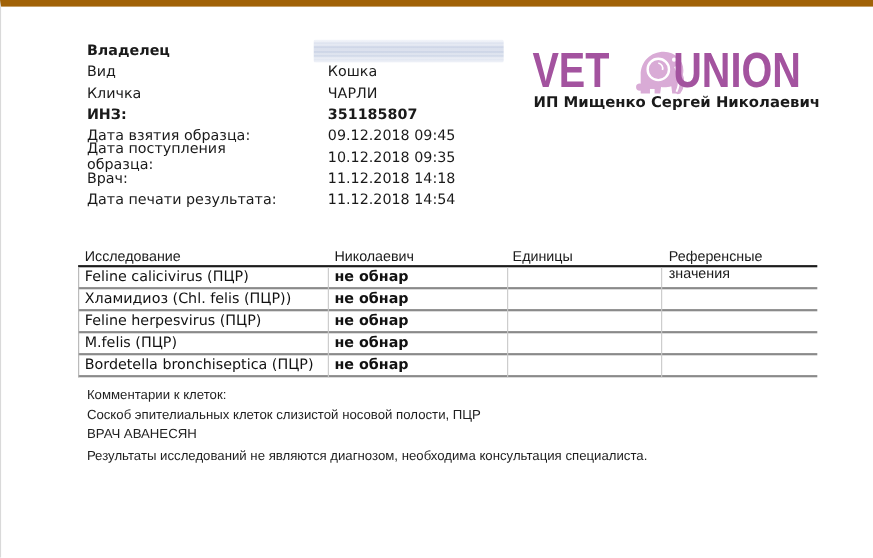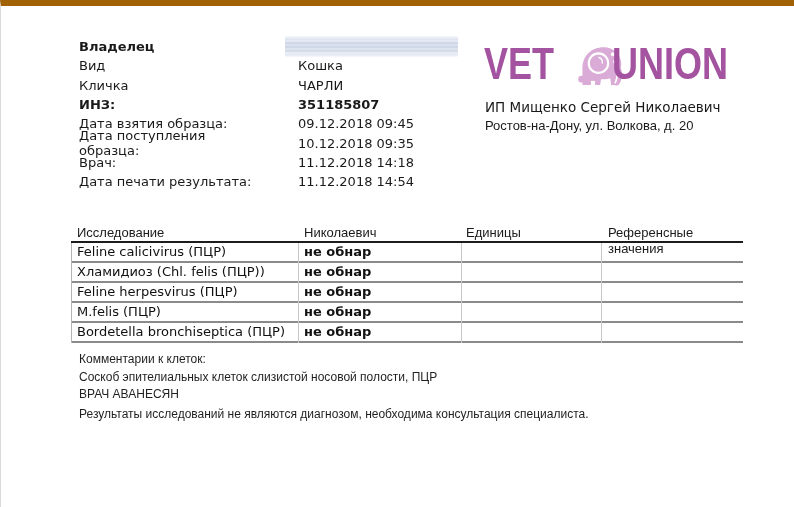--- a/index.html
+++ b/index.html
@@ -42,21 +42,21 @@
     font-size: 45px;
     line-height: 46px;
     color: #a3539f;
     letter-spacing: 0px;
     transform: scaleX(0.8);
     transform-origin: left center;
   }
   .logo-word.second { margin-left: -16px; }
   .logo-elephant { margin: 0 0 0 2px; flex: 0 0 auto; }
 
-  .clinic-name { position: absolute; left: 484px; top: 93px; font-size: 13.5px; font-weight: normal; color: #1a1a1a; }
+  .clinic-name { position: absolute; left: 484px; top: 79px; font-size: 13.5px; font-weight: bold; color: #1a1a1a; }
   .clinic-address { position: absolute; left: 484px; top: 112px; font-family: "Liberation Sans", sans-serif; font-size: 13px; color: #1a1a1a; }
 
   
   .rtable { position: absolute; left: 70px; top: 219px; width: 672px; }
   .rhead {
     display: grid;
     grid-template-columns: 227px 163px 140px 142px;
     font-family: "Liberation Sans", sans-serif;
     font-size: 13px;
     color: #1a1a1a;
@@ -152,21 +152,20 @@
         <path d="M29,19 C32.5,20 34.5,23 33.5,26.5" stroke-width="1.8"></path>
       </g>
       <circle cx="46" cy="15.5" r="2.3" fill="#ffffff"></circle>
       <rect x="20" y="47" width="5" height="7" fill="#ffffff"></rect>
       <rect x="36" y="47" width="5" height="7" fill="#ffffff"></rect>
     </svg>
     <span class="logo-word second">UNION</span>
   </div>
 
   <div class="clinic-name">ИП Мищенко Сергей Николаевич</div>
-  <div class="clinic-address">Ростов-на-Дону, ул. Волкова, д. 20</div>
 
   <div class="rtable">
     <div class="rhead">
       <div>Исследование</div>
       <div>Николаевич</div>
       <div>Единицы</div>
       <div>Референсные значения</div>
     </div>
     <div class="rbody">
       <div class="vline v0"></div>

